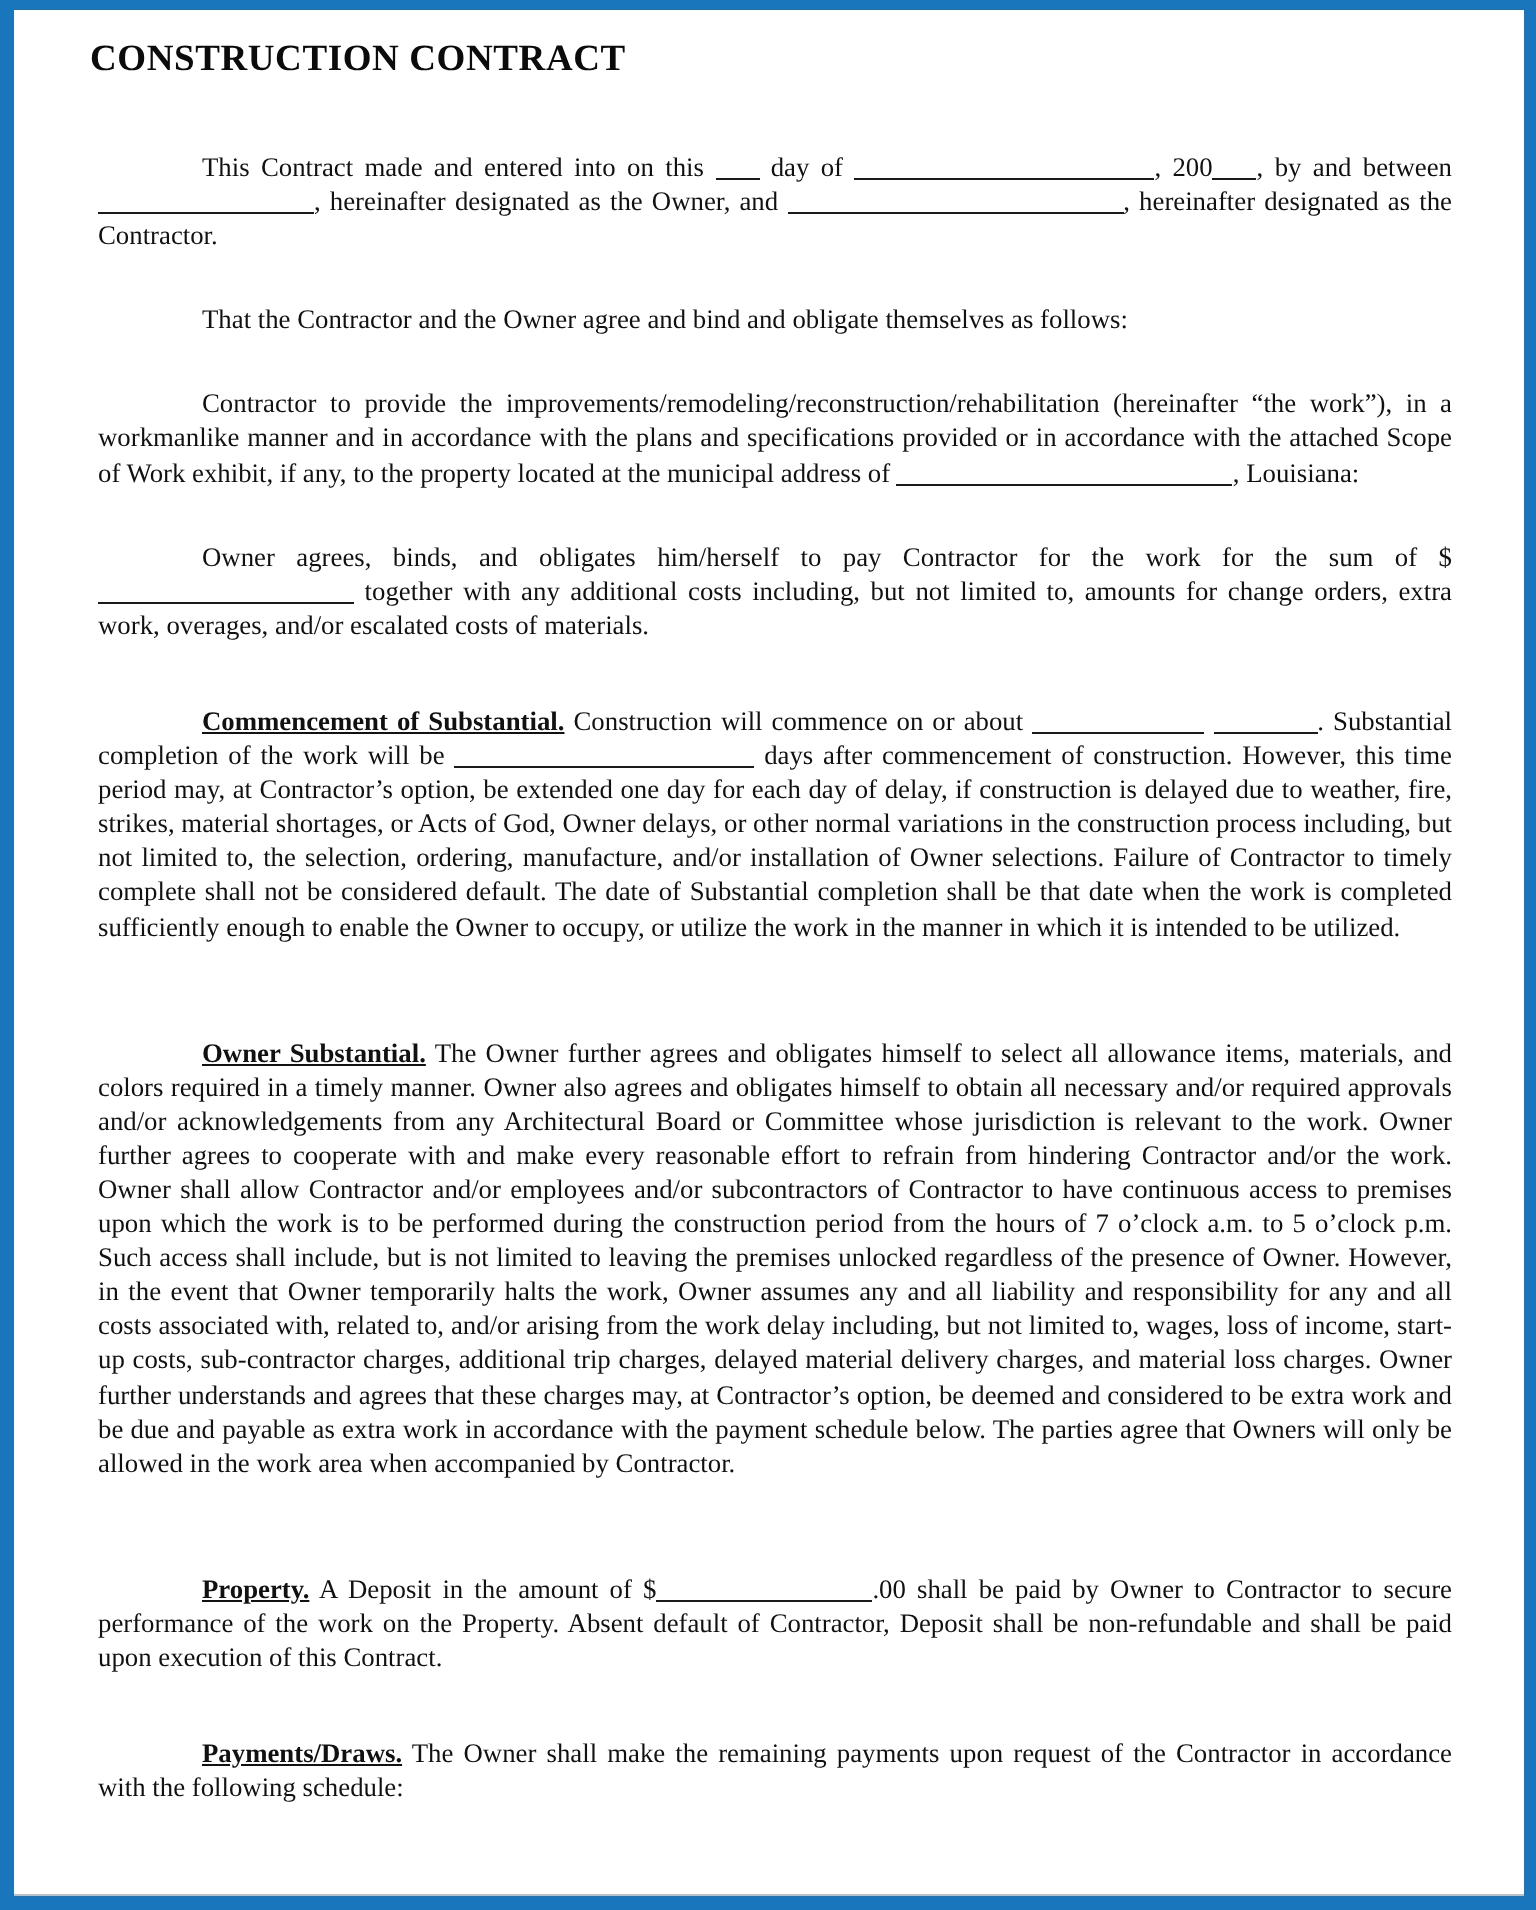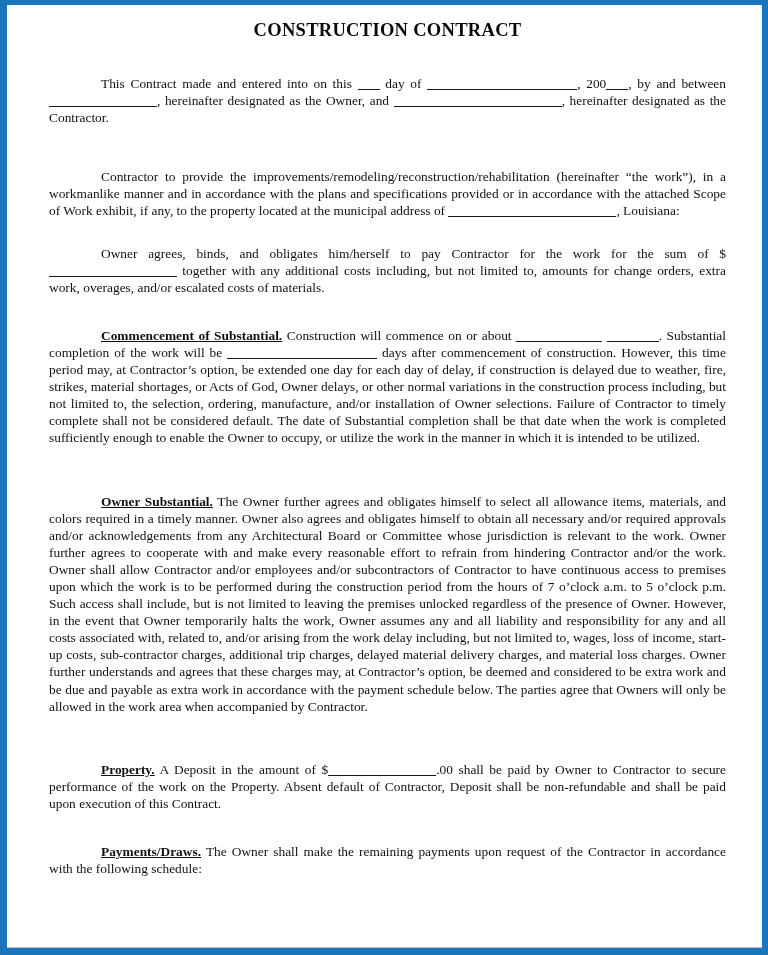--- a/index.html
+++ b/index.html
@@ -40,21 +40,20 @@
     height: 100%;
     background: #ffffff;
     overflow: hidden;
   }
 
   .doc-body {
     padding: 0 32px 0 38px;
   }
 
   .doc-title {
-    text-align: center;
     font-weight: bold;
     font-size: 18.5px;
     letter-spacing: 0.3px;
     margin: 15px 0 0 0;
     color: #0b0b0b;
     font-family: Liberation Serif, serif;
   }
 
   p.para {
     font-size: 13.4px;
@@ -132,20 +131,21 @@
     <div class="doc-body">
 
       <div class="doc-title">CONSTRUCTION CONTRACT</div>
 
       <div class="gap-xl"></div>
 
       <p class="para indent"><span>This Contract made and entered into on this</span> <span class="blank b-xxs"></span> <span>day of</span> <span class="blank b-xxl"></span><span>, 200</span><span class="blank b-xxs"></span><span>, by and between</span><span class="blank b-l"></span><span>, hereinafter designated as the Owner, and</span> <span class="blank b-huge"></span><span>, hereinafter designated as the Contractor.</span></p>
 
       <div class="gap-md"></div>
 
+      <p class="para indent">That the Contractor and the Owner agree and bind and obligate themselves as follows:</p>
 
       <div class="gap-md"></div>
 
       <p class="para indent"><span>Contractor to provide the improvements/remodeling/reconstruction/rehabilitation (hereinafter “the work”), in a workmanlike manner and in accordance with the plans and specifications provided or in accordance with the attached Scope of Work exhibit, if any, to the property located at the municipal address of</span> <span class="blank b-huge"></span><span>, Louisiana:</span></p>
 
       <div class="gap-md"></div>
 
       <p class="para indent"><span>Owner agrees, binds, and obligates him/herself to pay Contractor for the work for the sum of $</span><span class="blank b-xl"></span> <span>together with any additional costs including, but not limited to, amounts for change orders, extra work, overages, and/or escalated costs of materials.</span></p>
 
       <div class="gap-lg"></div>

